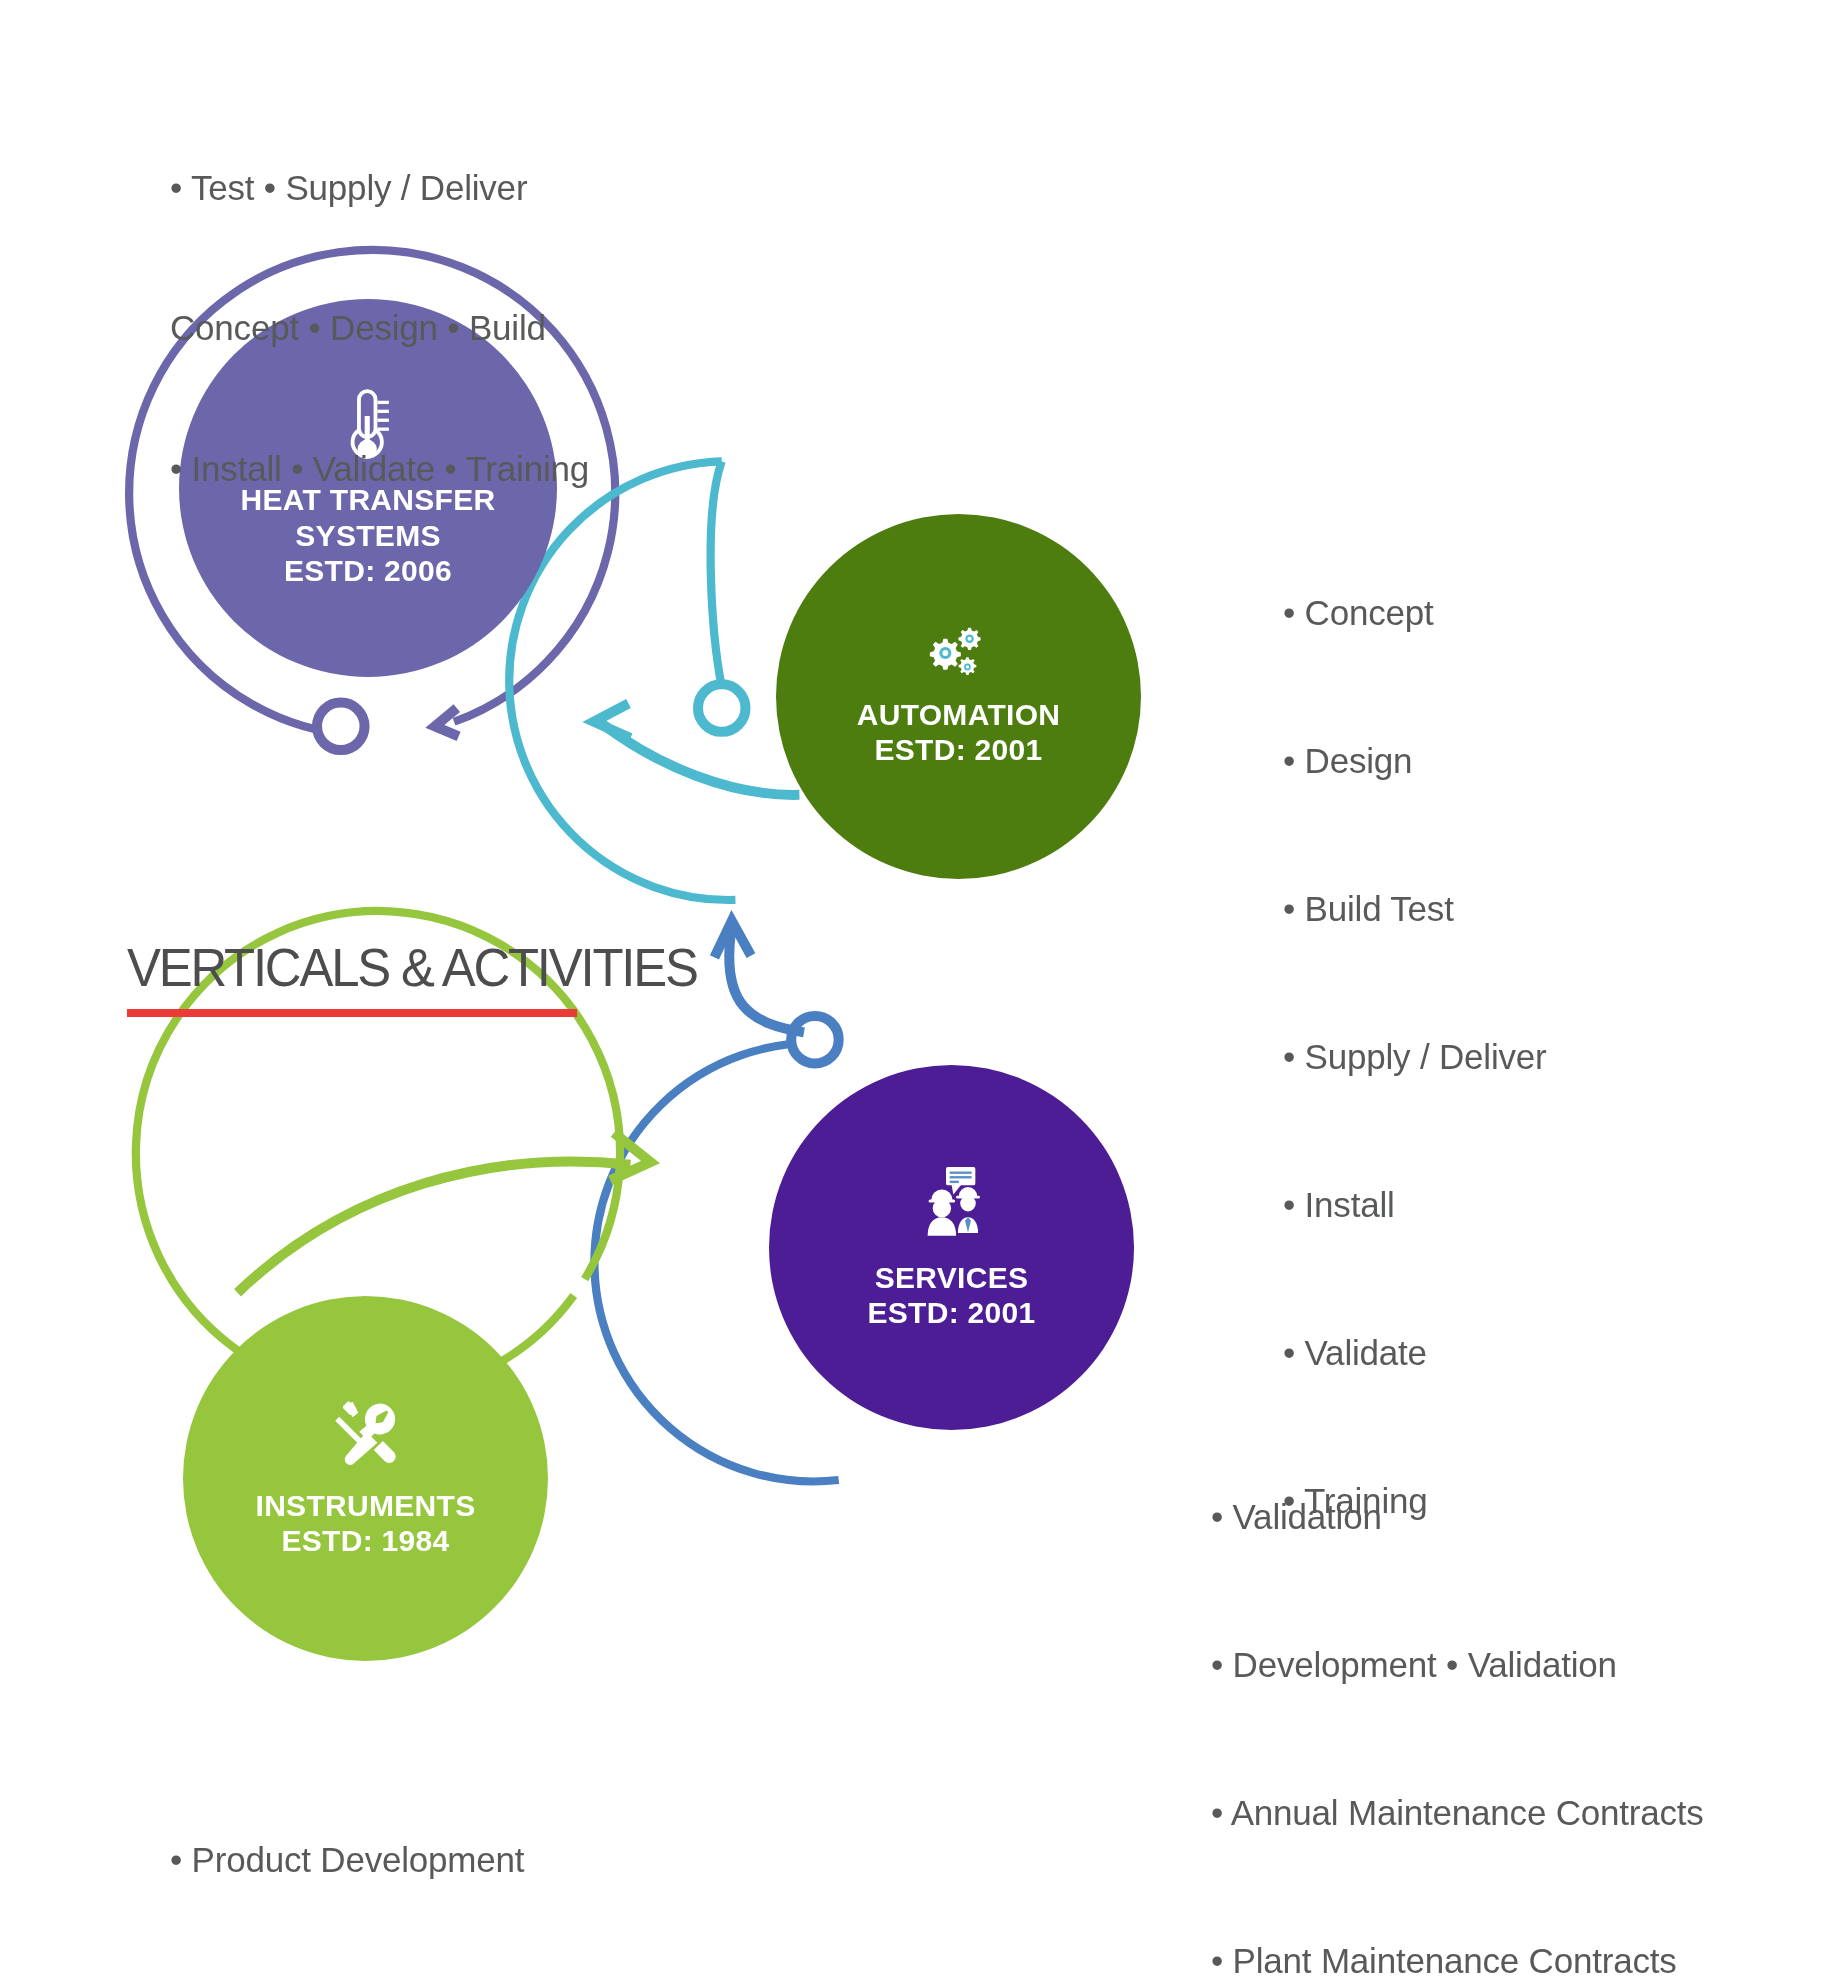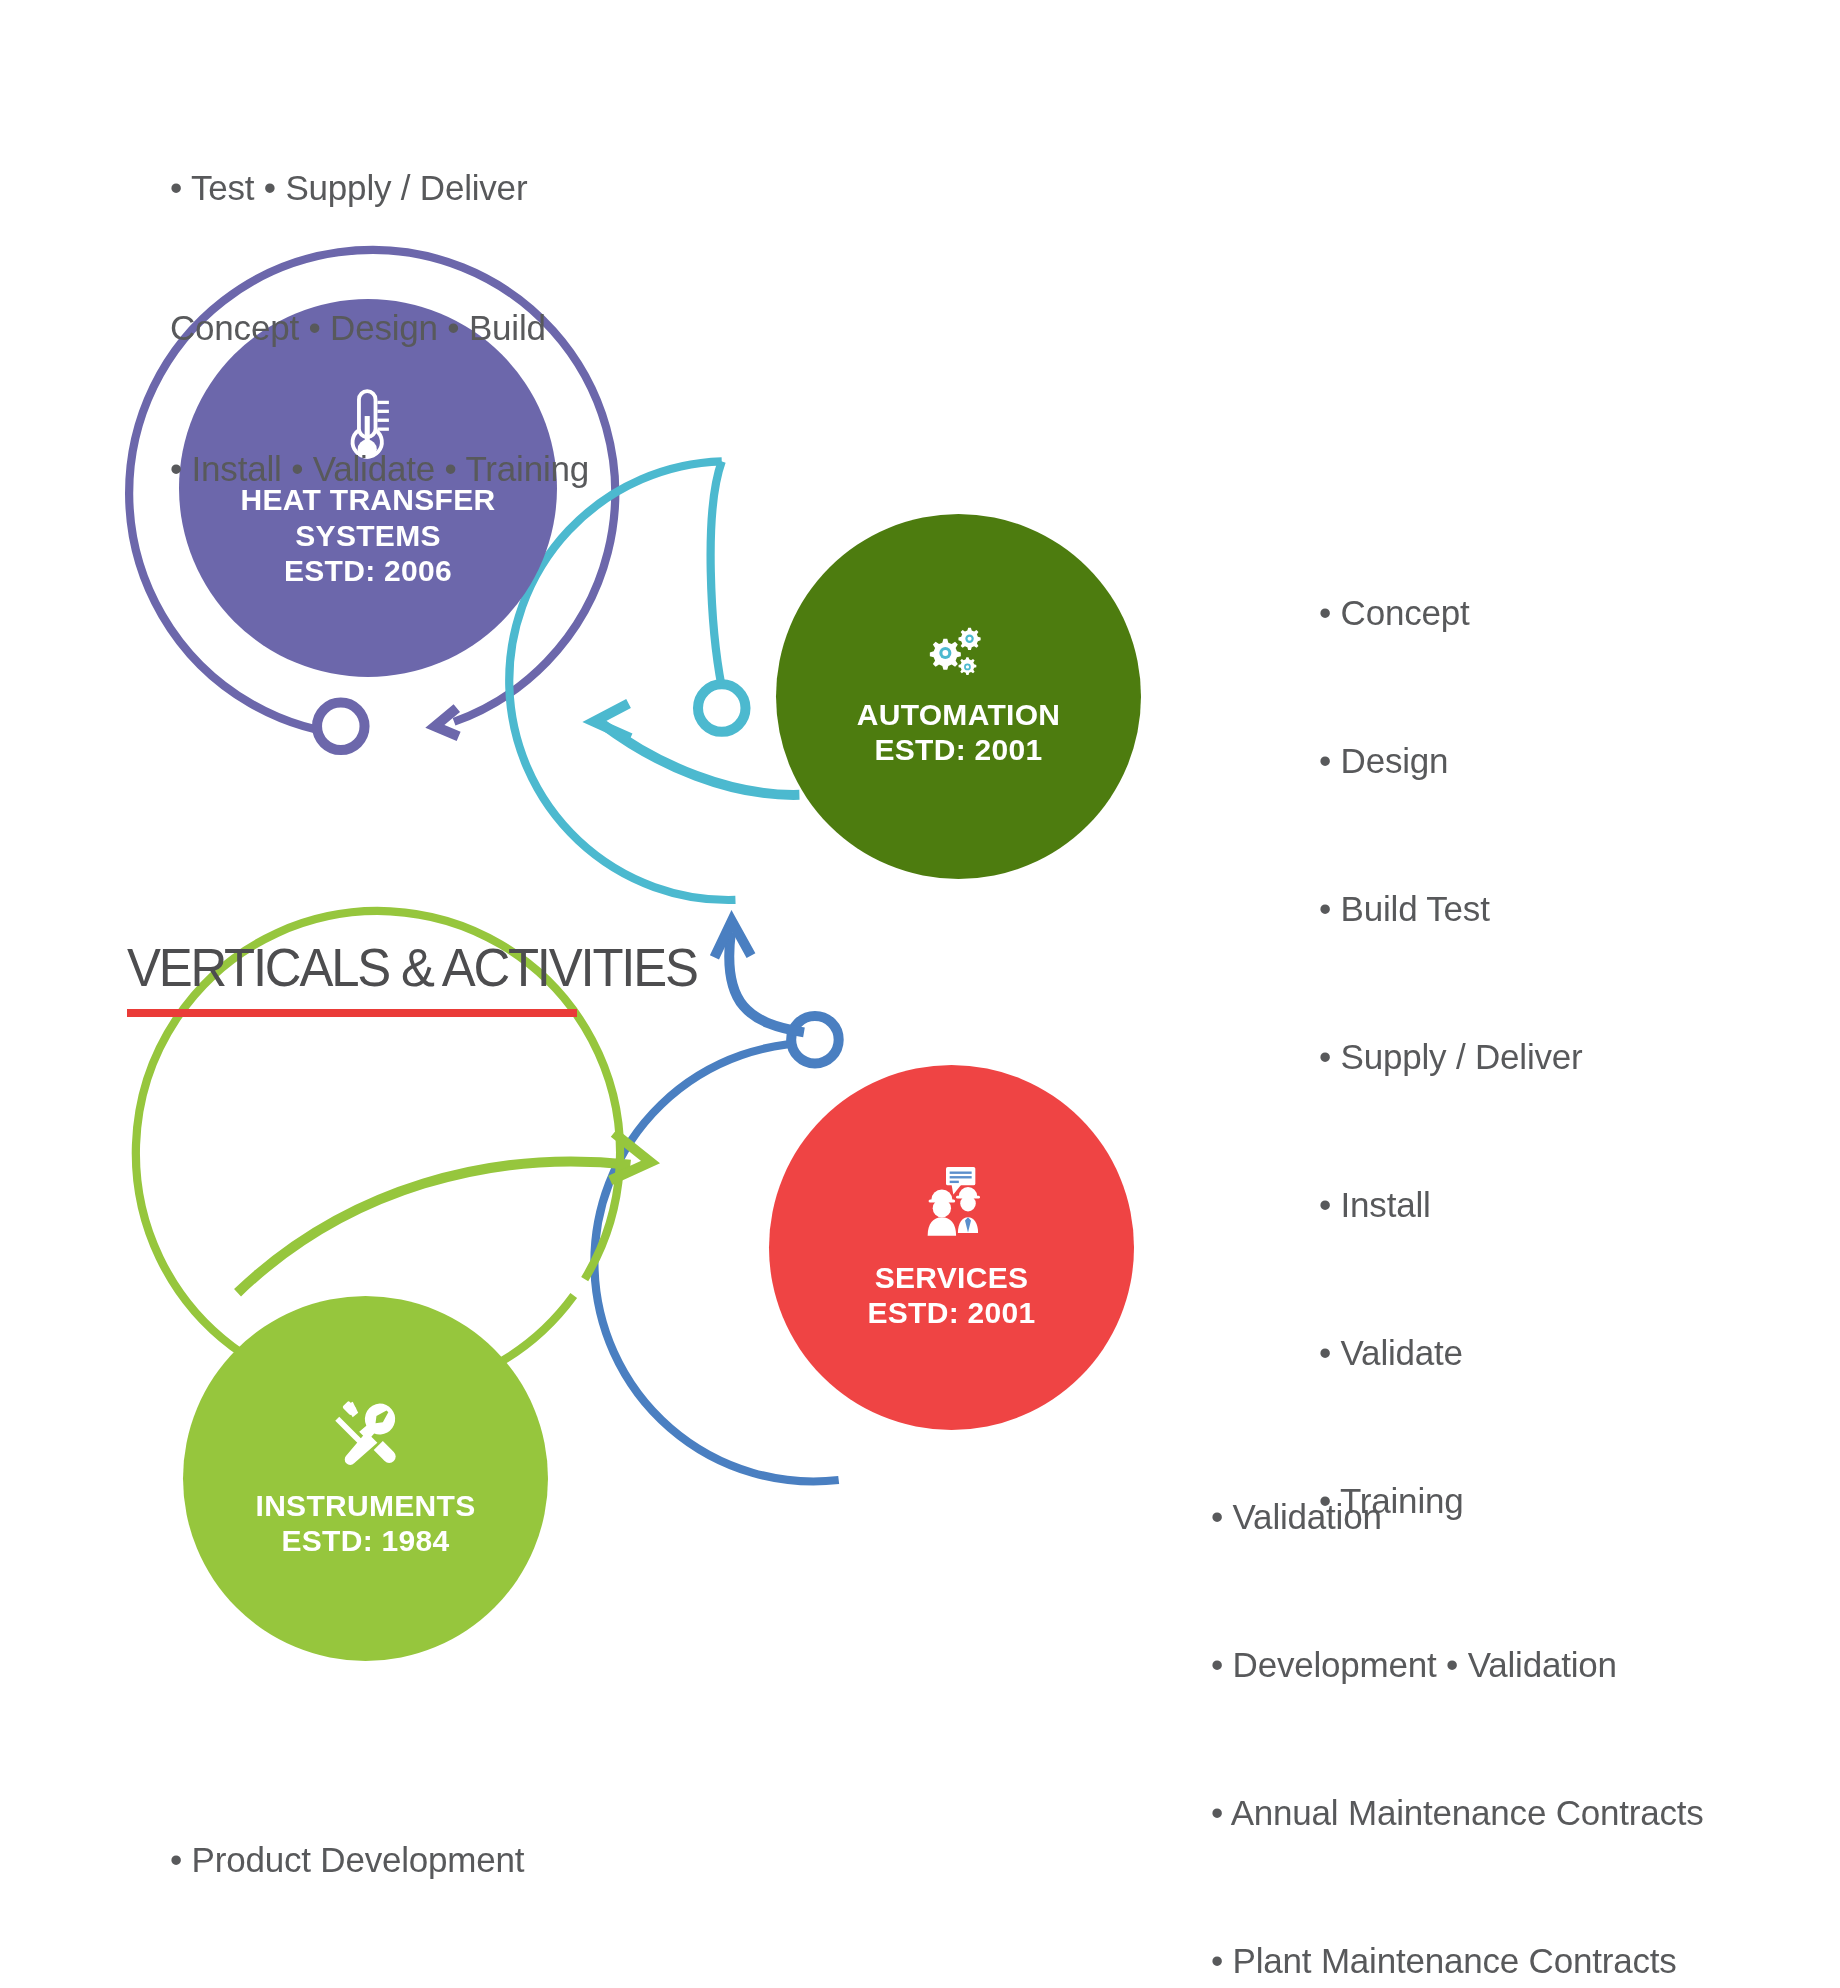--- a/index.html
+++ b/index.html
@@ -59,21 +59,21 @@
   }
   .node .estd {
     font-weight: 700;
     font-size: 30px;
     line-height: 1.18;
     letter-spacing: 0.3px;
   }
 
   #node-heat   { background: #6c67ab; }
   #node-auto   { background: #4d7c0f; }
-  #node-serv   { background: #ef4444; }
+  #node-serv   { background: #4c1d95; }
   #node-instr  { background: #96c githubs; }
   #node-instr  { background: #96c63d; }
 
   
   #verticals-heading {
     position: absolute;
     left: 99px;
     top: 937px;
     width: 512px;
     margin-left: 28px;
@@ -251,21 +251,21 @@
     <span class="title">INSTRUMENTS</span>
     <span class="estd">ESTD: 1984</span>
   </div>
 
   <div class="textblock" id="heat-activities" style="left:170px; top:71px; width:512px;">
     <span class="ln">• Test • Supply / Deliver</span>
     <span class="ln">Concept • Design • Build</span>
     <span class="ln">• Install • Validate • Training</span>
   </div>
 
-  <div class="textblock" id="automation-activities" style="left:1283px; top:489px; width:384px; line-height:1.41;margin-left:36px;">
+  <div class="textblock" id="automation-activities" style="left:1283px; top:489px; width:384px; line-height:1.41;">
     <span class="ln">• Concept</span>
     <span class="ln">• Design</span>
     <span class="ln">• Build Test</span>
     <span class="ln">• Supply / Deliver</span>
     <span class="ln">• Install</span>
     <span class="ln">• Validate</span>
     <span class="ln">• Training</span>
   </div>
 
   <div class="textblock" id="services-activities" style="left:1211px; top:1393px; width:603px; line-height:1.41;">

